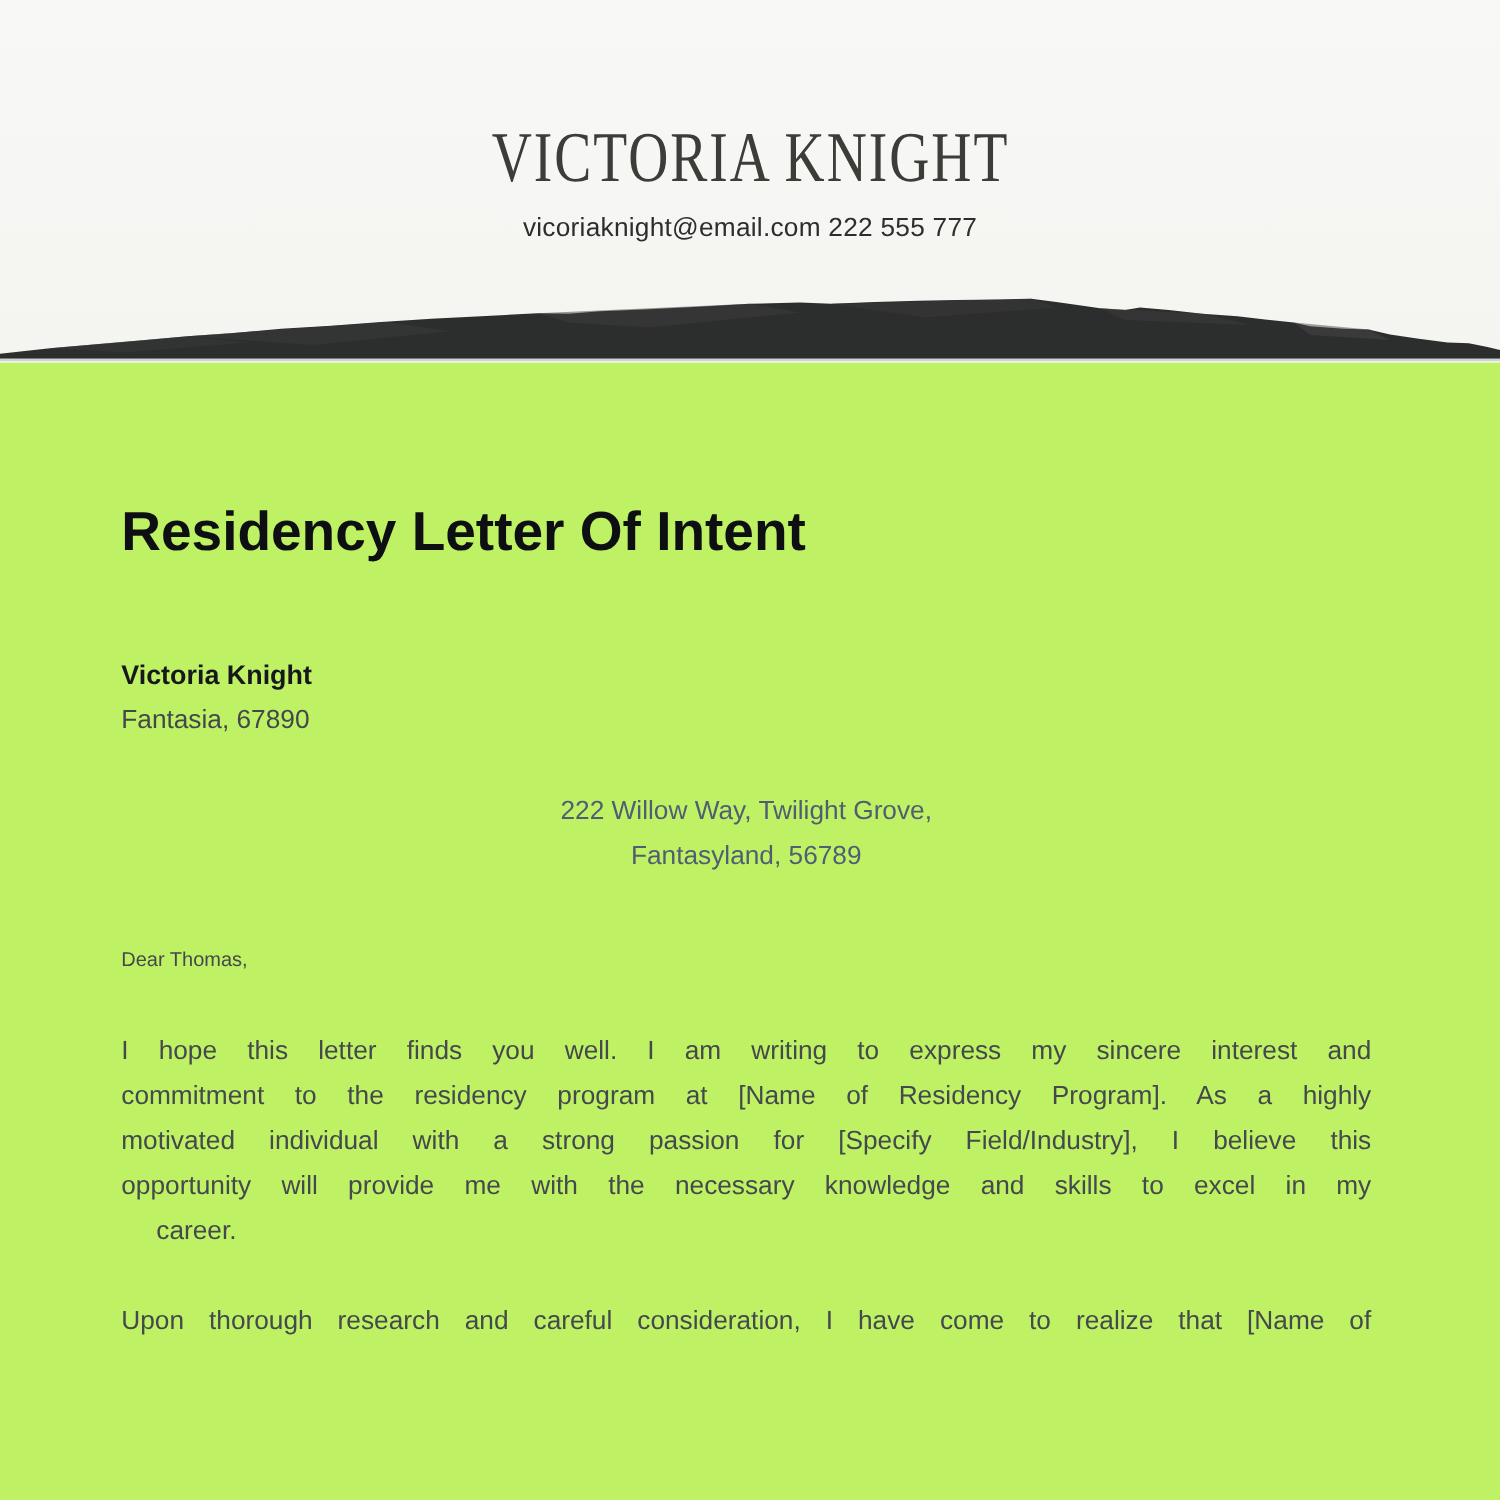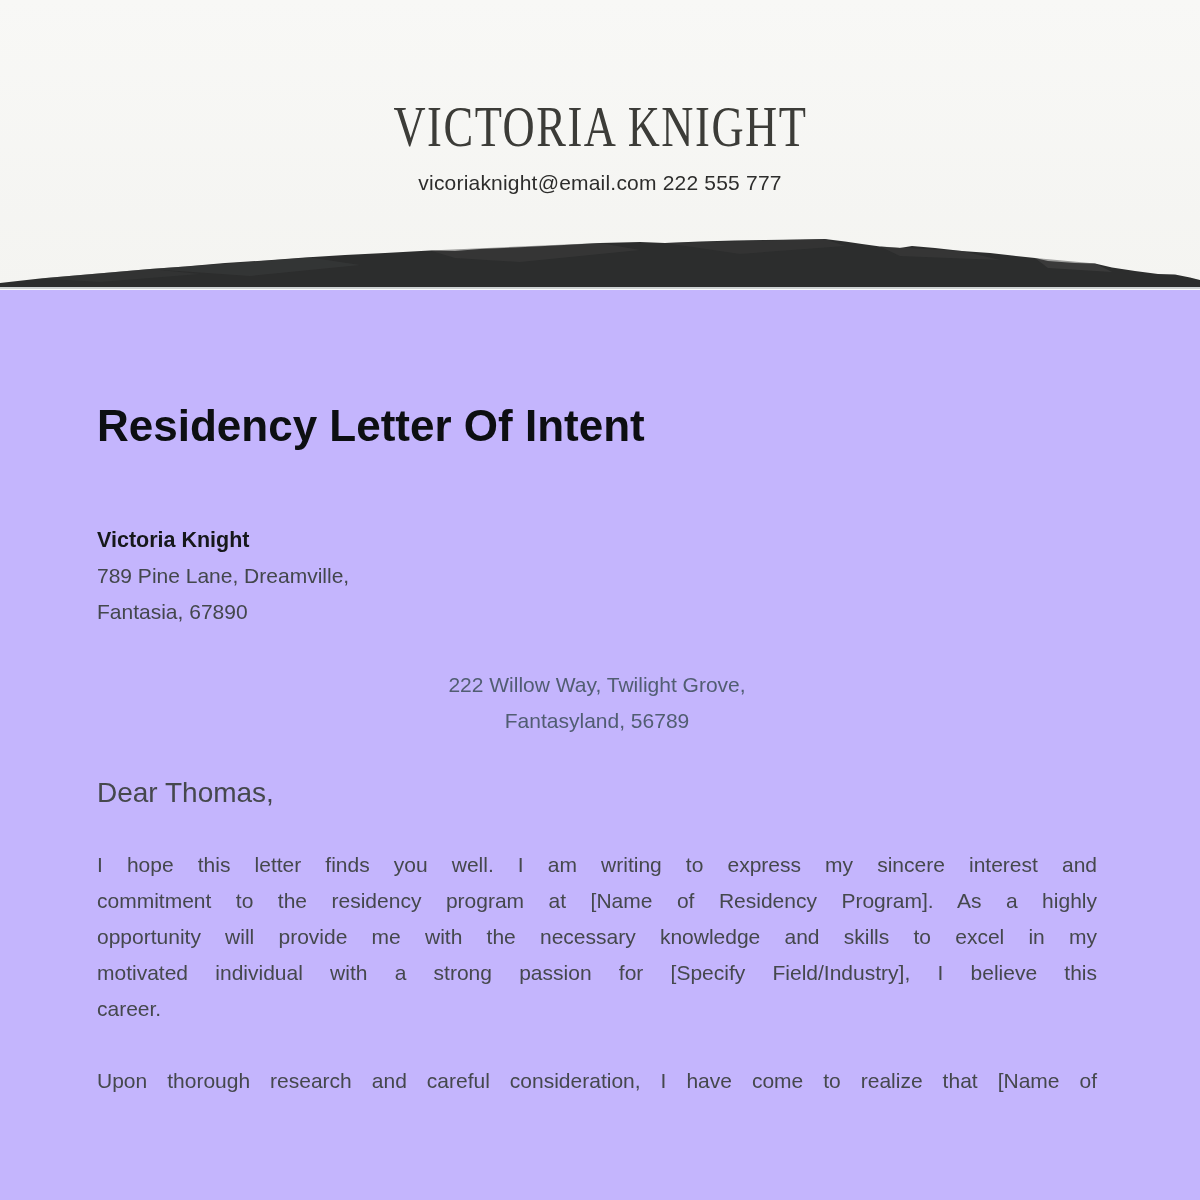--- a/index.html
+++ b/index.html
@@ -1,19 +1,19 @@
 <!DOCTYPE html>
 <html><head>
 <meta charset="utf-8">
 <style>
   * { box-sizing: border-box; }
   html, body { margin: 0; padding: 0; background: #ffffff; }
   .page {
     width: 1200px; height: 1200px; overflow: hidden;
-    background: #c4b5fd;
+    background: #bef264;
     font-family: "Liberation Sans", sans-serif;
     position: relative;
   }
 
   
   .banner {
     position: relative; height: 290px;
     background: linear-gradient(#f8f8f6, #f4f4f1);
     text-align: center;
   }
@@ -50,29 +50,29 @@
   }
   .sender { margin-top: 74px; }
   .recipient { margin-top: 37px; }
   .block-name {
     font-weight: 700; font-size: 21.5px;
     color: #16181b; line-height: 36px;
   }
   .line { font-size: 21px; color: #43474c; line-height: 36px; }
   .line.rec { color: #515d72; text-align: center; }
   .salutation {
-    margin: 36px 0 0 0;
-    font-size: 28px; color: #45484d; line-height: 36px;
+    margin: 48px 0 0 0;
+    font-size: 16px; color: #45484d; line-height: 36px;
   }
   .para { margin-top: 36px; }
   .jline {
     font-size: 21px; color: #45484d; line-height: 36px;
     text-align: justify; text-align-last: justify;
   }
-  .jline.final { text-align: right; text-align-last: left; }
+  .jline.final { text-align: right; text-align-last: left; margin-left: 28px; }
 </style>
 </head>
 <body>
 
 <div class="page">
 
   <header class="banner">
     <div class="banner-name">
       <span class="banner-name-text">VICTORIA KNIGHT</span>
     </div>
@@ -95,36 +95,35 @@
       <rect x="0" y="79.2" width="1200" height="0.8" fill="#ffffff"></rect>
     </svg>
   </header>
 
   <main class="content">
 
     <h1 class="title">Residency Letter Of Intent</h1>
 
     <section class="sender">
       <div class="block-name">Victoria Knight</div>
-      <div class="line">789 Pine Lane, Dreamville,</div>
       <div class="line">Fantasia, 67890</div>
     </section>
 
     <section class="recipient">
       <div class="line rec">222 Willow Way, Twilight Grove,</div>
       <div class="line rec">Fantasyland, 56789</div>
     </section>
 
     <p class="salutation">Dear Thomas,</p>
 
     <div class="para">
       <div class="jline">I hope this letter finds you well. I am writing to express my sincere interest and</div>
       <div class="jline">commitment to the residency program at [Name of Residency Program]. As a highly</div>
+      <div class="jline">motivated individual with a strong passion for [Specify Field/Industry], I believe this</div>
       <div class="jline">opportunity will provide me with the necessary knowledge and skills to excel in my</div>
-      <div class="jline">motivated individual with a strong passion for [Specify Field/Industry], I believe this</div>
       <div class="jline final">career.</div>
     </div>
 
     <div class="para">
       <div class="jline">Upon thorough research and careful consideration, I have come to realize that [Name of</div>
     </div>
 
   </main>
 </div>
 

